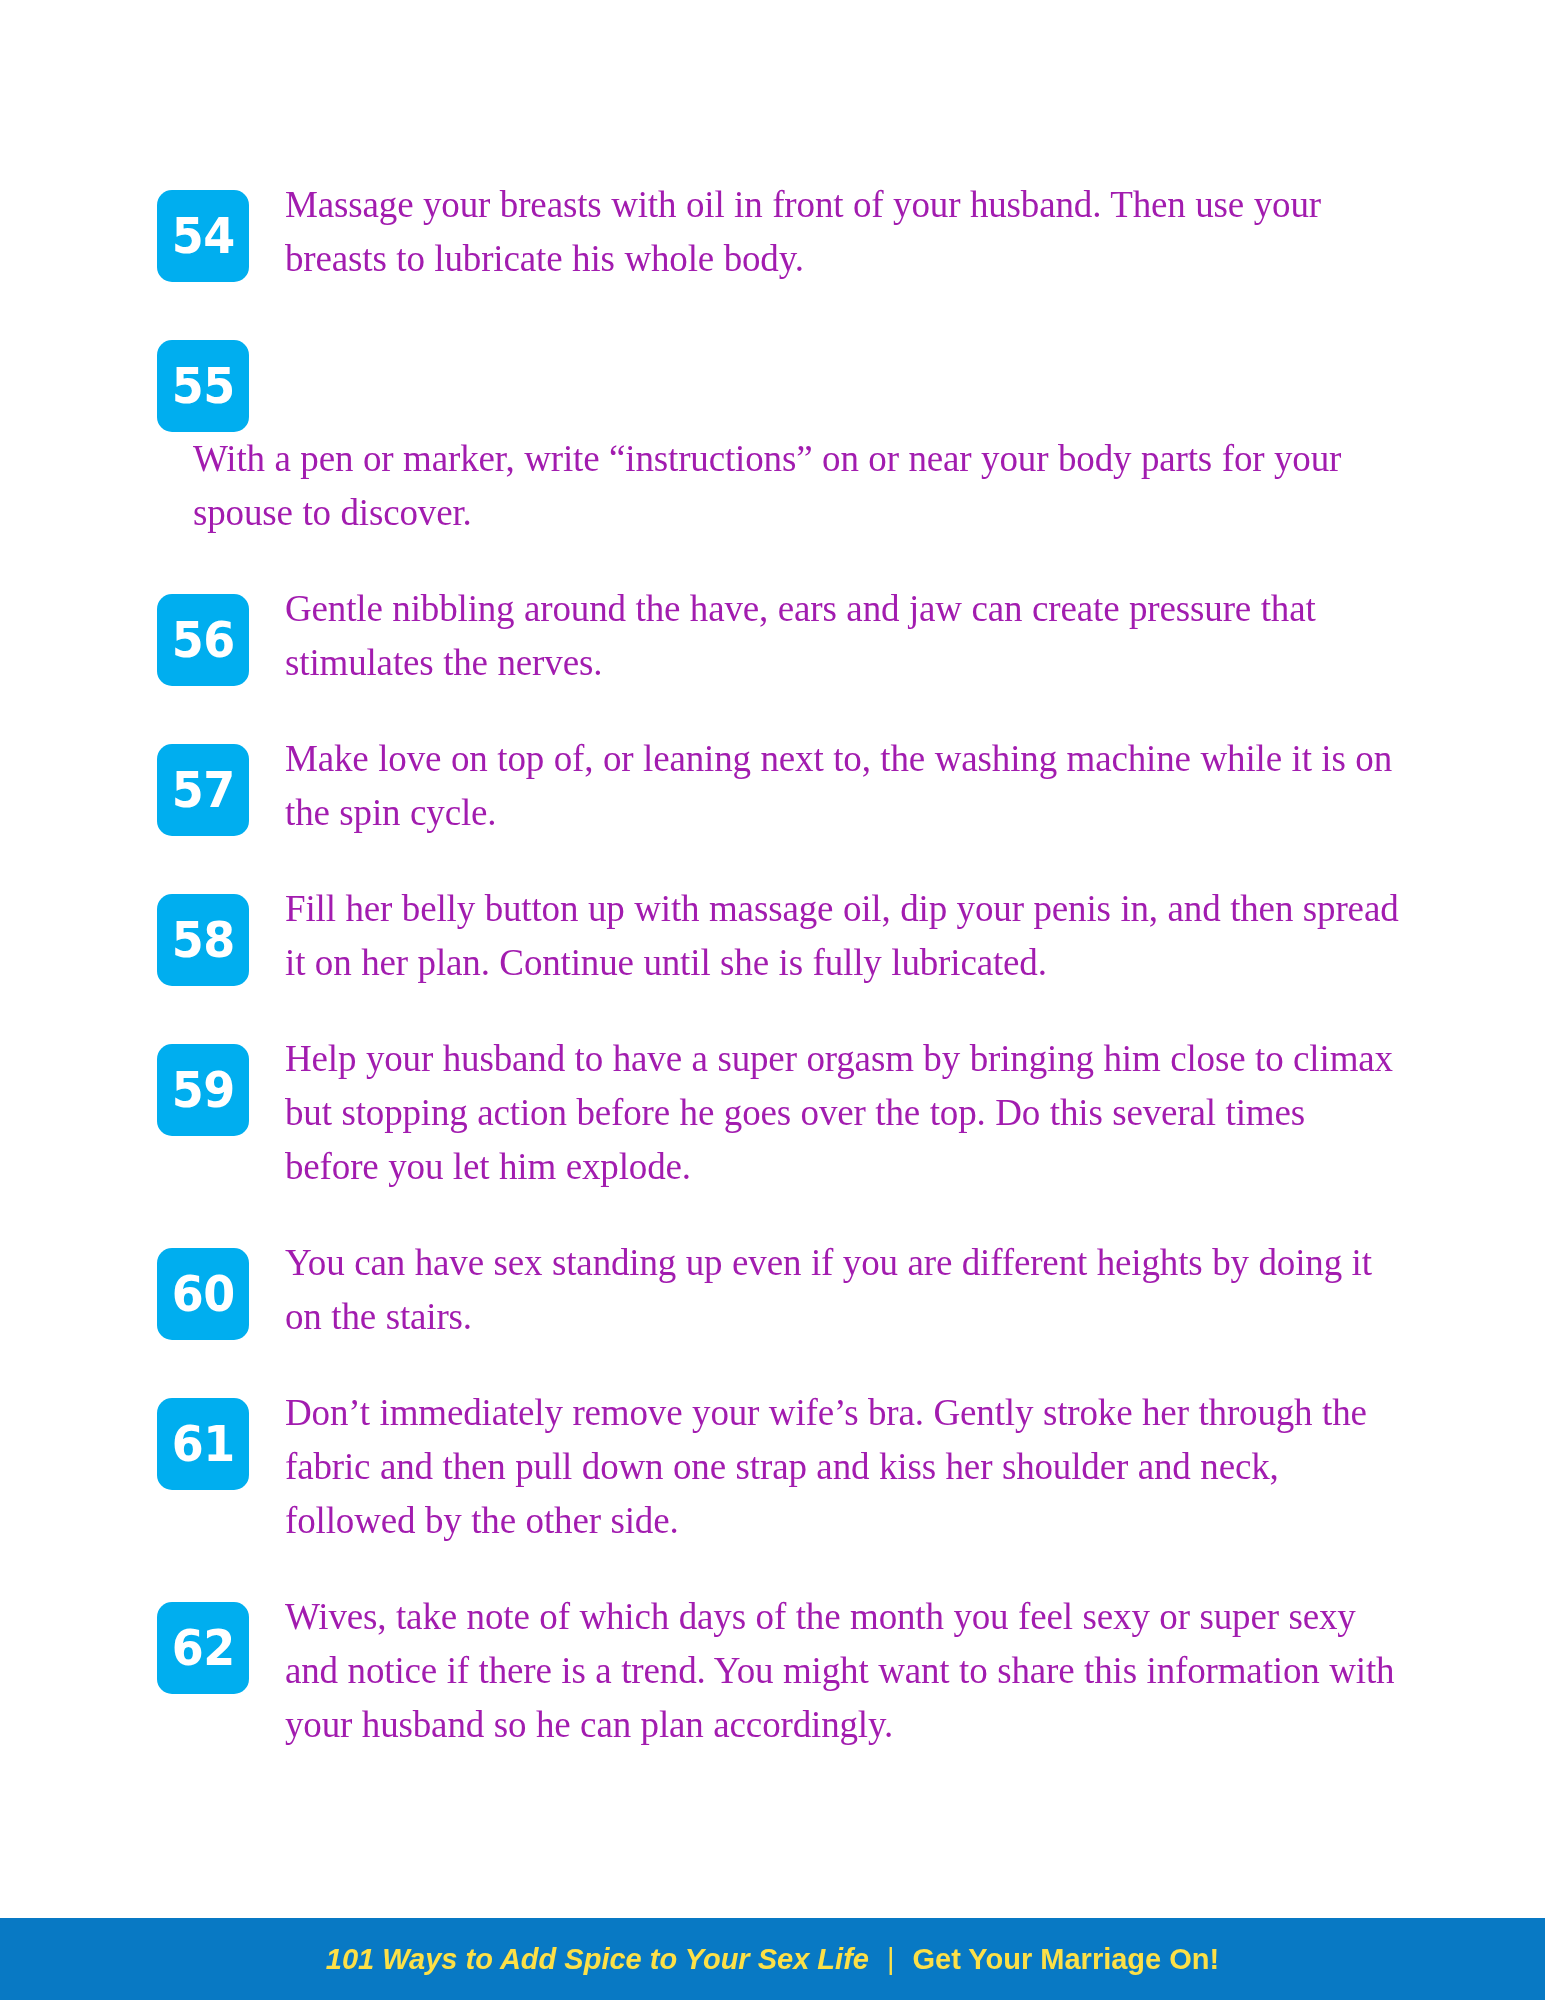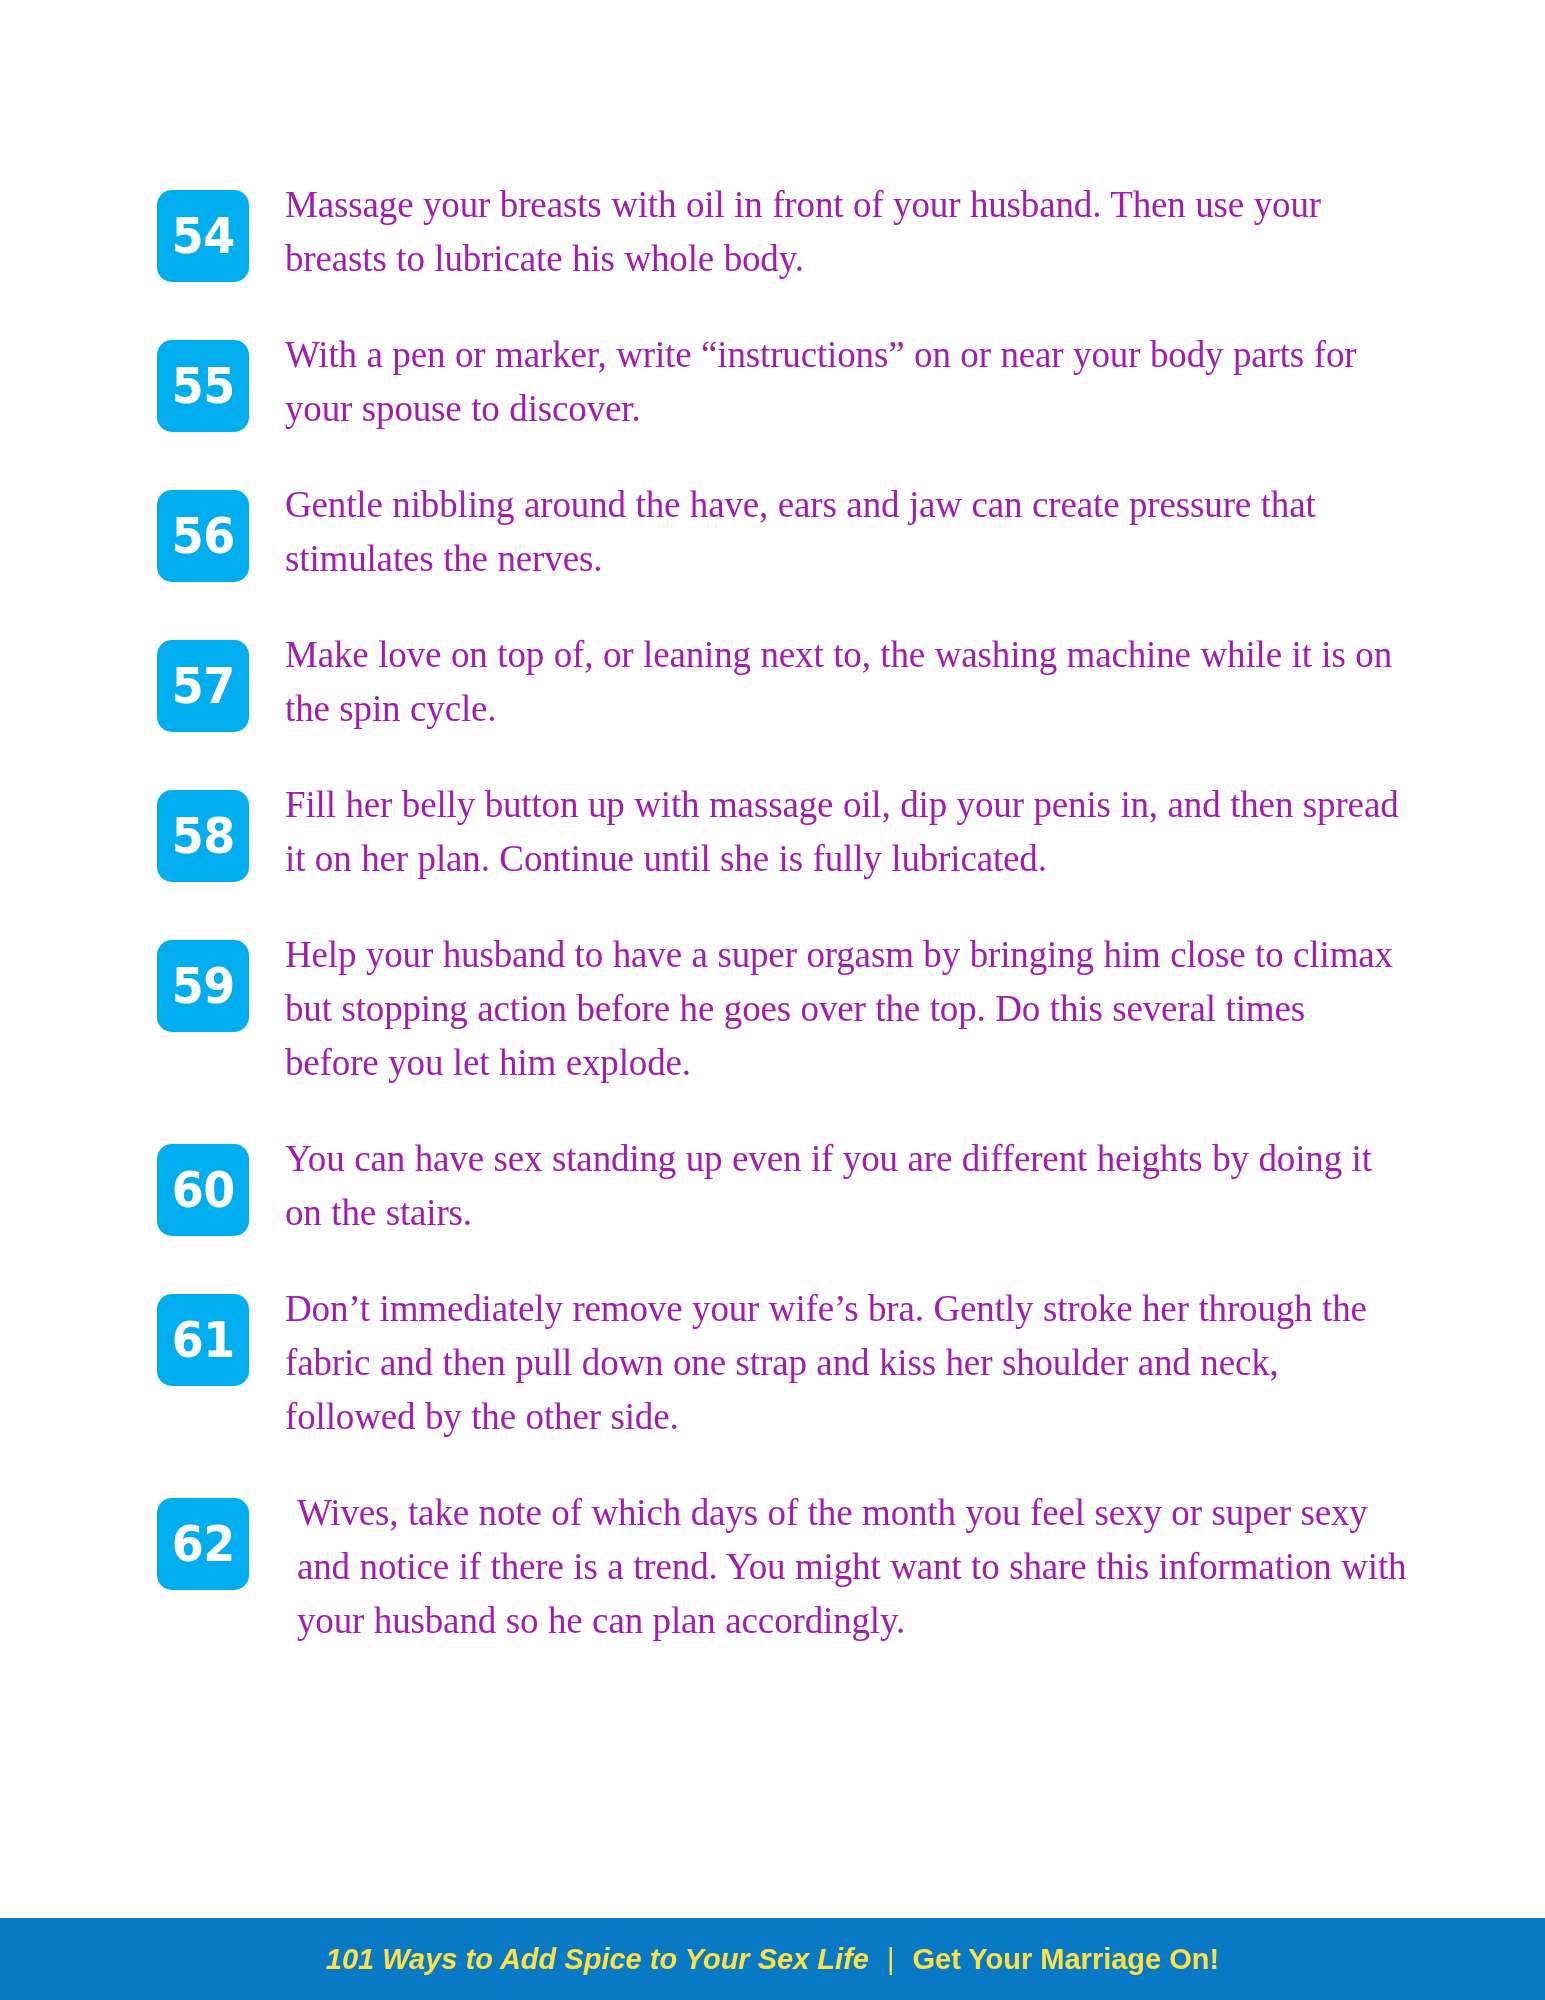--- a/index.html
+++ b/index.html
@@ -62,28 +62,28 @@
     font-size: 37px;
     line-height: 54px;
     color: #a21caf;
     letter-spacing: -0.15px;
     word-spacing: 0.5px;
     font-weight: 400;
   }
 
   
   .tip-item[data-idx="0"] { margin-bottom: 42px; }
-  .tip-item[data-idx="1"] { margin-bottom: 42px; }
+  .tip-item[data-idx="1"] { margin-bottom: 42px; flex-direction: column; }
   .tip-item[data-idx="2"] { margin-bottom: 42px; }
   .tip-item[data-idx="3"] { margin-bottom: 42px; }
   .tip-item[data-idx="4"] { margin-bottom: 42px; }
   .tip-item[data-idx="5"] { margin-bottom: 42px; }
   .tip-item[data-idx="6"] { margin-bottom: 42px; }
   .tip-item[data-idx="7"] { margin-bottom: 42px; }
-  .tip-item[data-idx="8"] { margin-bottom: 0; gap: 12px; }
+  .tip-item[data-idx="8"] { margin-bottom: 0; }
 
   .footer-bar {
     position: absolute;
     left: 0;
     bottom: 0;
     width: 1545px;
     height: 82px;
     background: #0879C4;
     display: flex;
     align-items: center;

